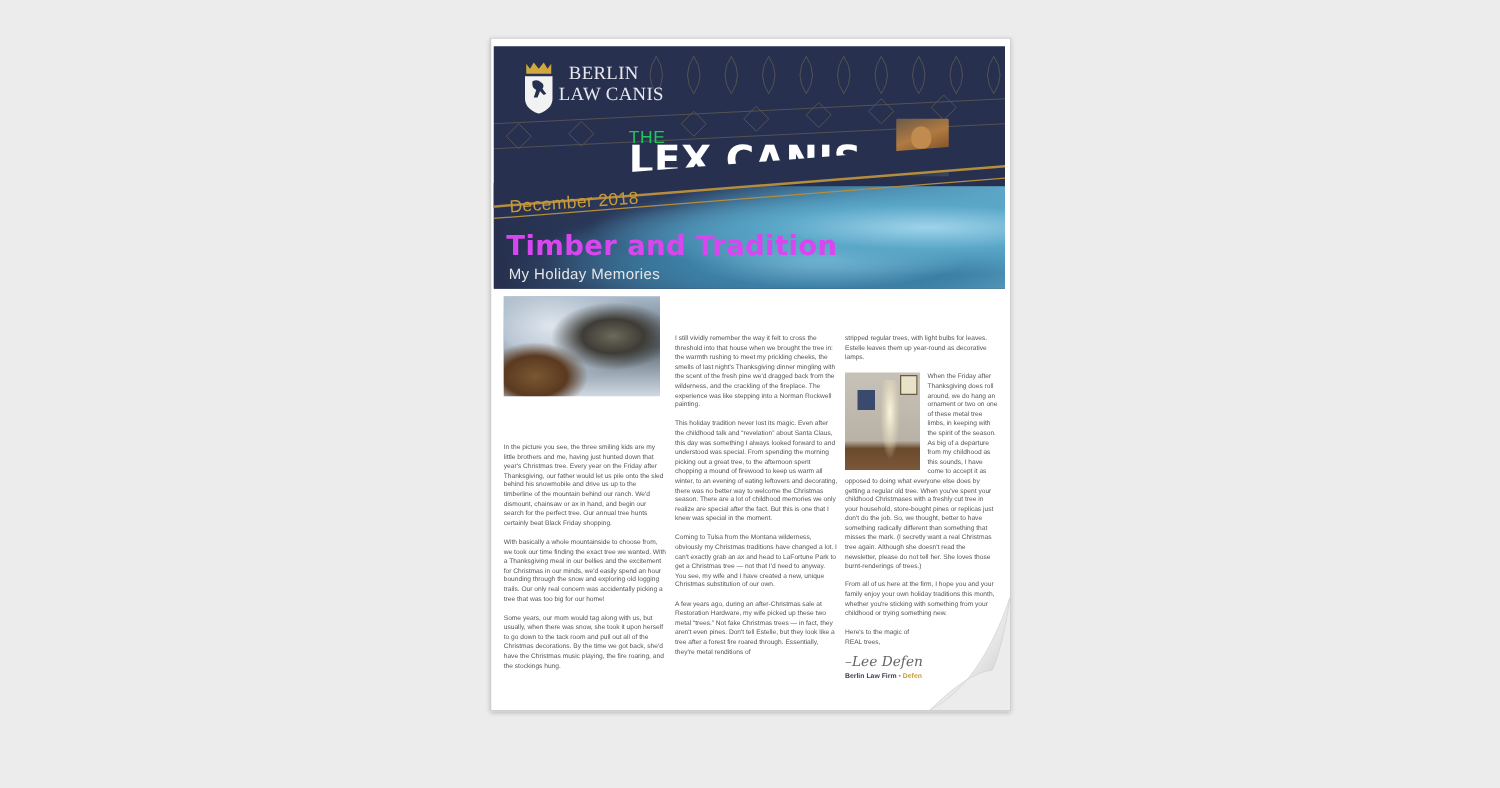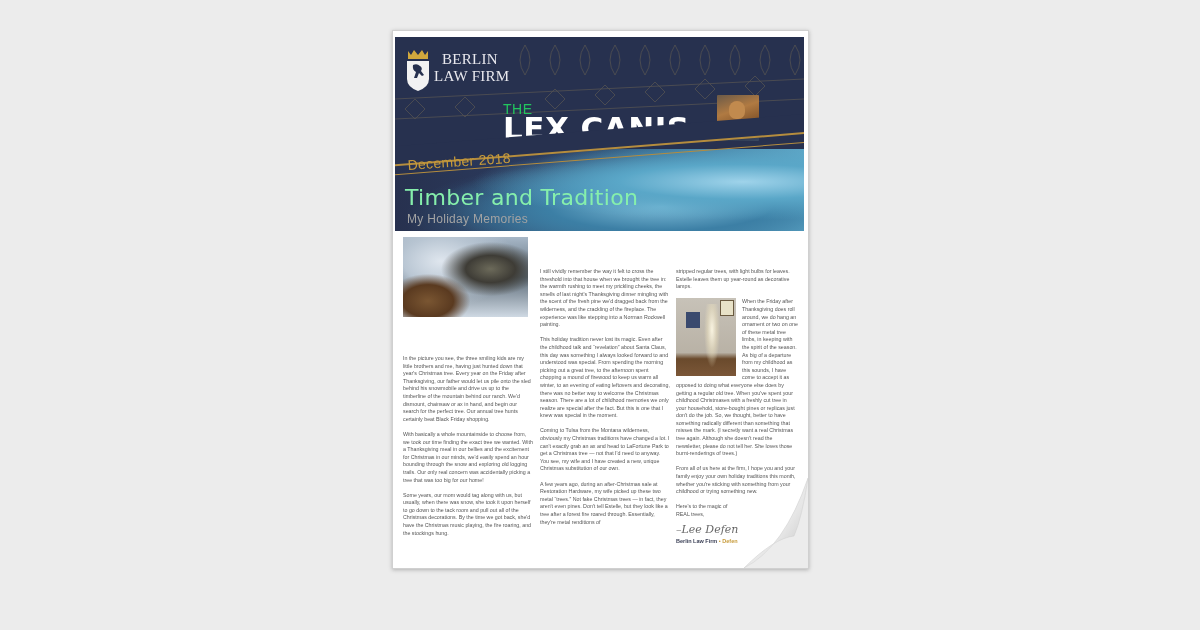--- a/index.html
+++ b/index.html
@@ -1,36 +1,36 @@
 <!DOCTYPE html>
 <html><head>
 <meta charset="utf-8">
 <style>
   html,body{margin:0;padding:0;}
   body{width:1200px;height:630px;background:#ececec;position:relative;overflow:hidden;font-family:"Liberation Sans",sans-serif;}
   .page{position:absolute;left:392px;top:30px;width:415px;height:537px;background:#fff;box-shadow:0 1px 4px rgba(0,0,0,0.25);border:1px solid #d0d0d0;overflow:hidden;}
   .banner{position:absolute;left:2px;top:6px;width:409px;height:194px;background:#27314f;overflow:hidden;}
   .pattern{position:absolute;left:0;top:0;width:100%;height:120px;opacity:0.45;}
-  .logo{position:absolute;left:11px;top:10px;width:120px;height:50px;}
+  .logo{position:absolute;left:24px;top:10px;width:120px;height:50px;}
   .crest{position:absolute;left:0;top:0;width:24px;height:44px;}
   .firm-name{position:absolute;left:28px;top:4px;color:#e8e8ee;font-family:"Liberation Serif",serif;font-size:15px;line-height:17px;letter-spacing:0.3px;}
   .the{position:absolute;left:108px;top:64px;color:#22c55e;font-size:14px;letter-spacing:0.5px;}
   .masthead{position:absolute;left:108px;top:73px;color:#fff;font-family:"DejaVu Sans",sans-serif;font-weight:bold;font-size:31px;letter-spacing:0.5px;}
   .dog{position:absolute;left:322px;top:58px;width:42px;height:46px;background:linear-gradient(160deg,#6b5a48 0%,#b07a42 35%,#8a5a2e 60%,#2b3850 80%,#3a4860 100%);border-radius:1px;}
   .dog .face{position:absolute;left:12px;top:6px;width:16px;height:18px;border-radius:8px 8px 7px 7px;background:#c18a4e;}
   .photo-bg{position:absolute;left:0;top:112px;width:100%;height:82px;background:
     radial-gradient(ellipse at 85% 40%, #9fd3ea 0%, #5aa7c8 25%, transparent 55%),
     radial-gradient(ellipse at 65% 70%, #7dbcd8 0%, #3c7fa5 30%, transparent 60%),
     radial-gradient(ellipse at 45% 85%, #3b6f93 0%, transparent 55%),
     linear-gradient(90deg,#27314f 0%,#2b3b5e 35%,#3a6e93 65%,#5ea6c6 100%);}
   .diag-band{position:absolute;left:-10px;top:110px;width:440px;height:18px;background:#27314f;transform:rotate(-4.5deg);transform-origin:left top;border-bottom:2px solid #b58d3e;}
   .diag-line{position:absolute;left:-10px;top:138px;width:440px;height:1px;background:#b58d3e;transform:rotate(-4.5deg);transform-origin:left top;}
   .date{position:absolute;left:12px;top:120px;color:#c79b3b;font-size:14px;transform:rotate(-4deg);transform-origin:left top;letter-spacing:0.3px;}
-  .headline{position:absolute;left:10px;top:148px;color:#86efac;font-family:"DejaVu Sans",sans-serif;font-weight:normal;font-size:22px;letter-spacing:0.3px;}
-  .subhead{position:absolute;left:12px;top:175px;color:#a3a3a3;font-size:12px;letter-spacing:0.3px;}
+  .headline{position:absolute;left:10px;top:148px;color:#d946ef;font-family:"DejaVu Sans",sans-serif;font-weight:bold;font-size:22px;letter-spacing:0.3px;}
+  .subhead{position:absolute;left:12px;top:175px;color:#e5e5e5;font-size:12px;letter-spacing:0.3px;}
   .col{position:absolute;font-size:5.3px;line-height:7.6px;color:#555;}
   .col p{margin:0 0 7.6px 0;}
   .col1{left:10px;top:324px;width:130px;}
   .col2{left:147px;top:237px;width:130px;}
   .col3{left:283px;top:237px;width:122px;}
   .pic1{position:absolute;left:10px;top:206px;width:125px;height:80px;background:
     radial-gradient(ellipse at 20% 80%, #7a5632 0%, #5a3a20 18%, transparent 30%),
     radial-gradient(ellipse at 70% 40%, #6c6a5a 0%, #3e3c36 20%, transparent 40%),
     radial-gradient(ellipse at 30% 30%, #dfe6ee 0%, #b9c6d3 30%, transparent 60%),
     linear-gradient(180deg,#a7b7c7 0%,#5c6b78 50%,#cfd9e3 100%);}
@@ -75,21 +75,21 @@
       </g>
     </svg>
     <div class="logo">
       <svg class="crest" viewBox="0 0 24 44">
         <path d="M2 4 l3 4 l3 -5 l4 5 l4 -5 l3 5 l3 -4 v8 h-20z" fill="#d1a83d"></path>
         <path d="M1 14 h22 v18 q0 8 -11 12 q-11 -4 -11 -12z" fill="#f2f2f2"></path>
         <path d="M7 18 q4 -2 7 1 q3 2 1 5 l3 4 l-2 1 l-3 -3 l-2 5 h-3 l2 -6 q-4 -2 -3 -7z" fill="#27314f"></path>
       </svg>
       <div class="firm-name">
         <div style="padding-left:8px">BERLIN</div>
-        <div>LAW FIRM</div>
+        <div>LAW CANIS</div>
       </div>
     </div>
     <div class="the">THE</div>
     <div class="masthead">LEX CANIS</div>
     <div class="dog">
         <div class="face"></div>
       </div>
     <div class="diag-band"></div>
     <div class="diag-line"></div>
     <div class="date">December  2018</div>

